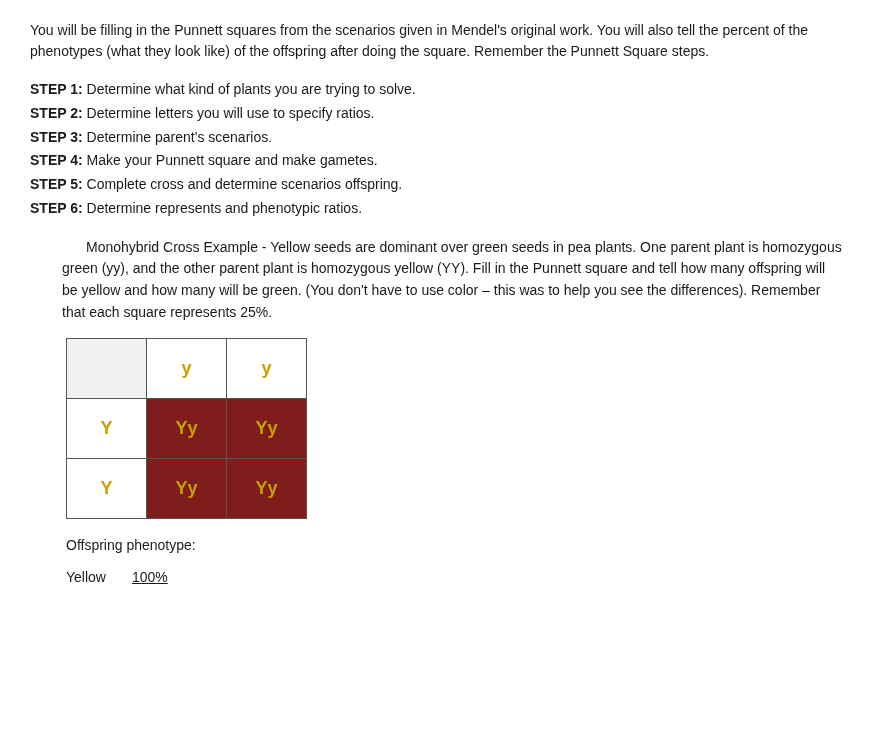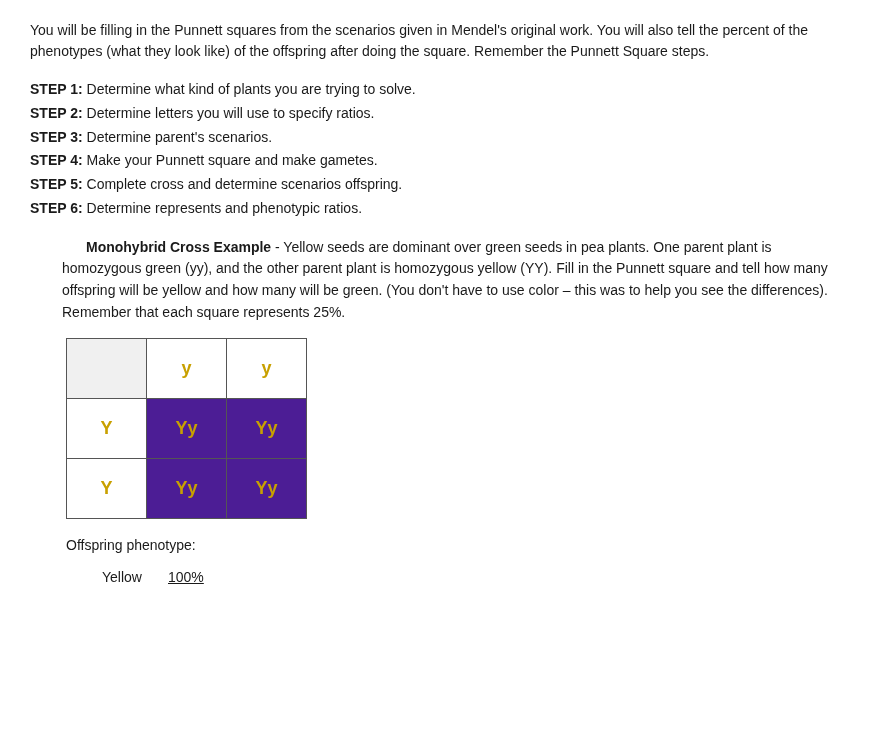--- a/index.html
+++ b/index.html
@@ -34,21 +34,21 @@
     .step-bold {
       font-weight: bold;
     }
 
     .example-block {
       margin-left: 32px;
       margin-top: 8px;
     }
 
     .example-title {
-      font-weight: bold;
+      font-weight: normal;
       display: inline;
       padding-left: 24px;
     }
 
     .example-text {
       line-height: 1.55;
       margin-bottom: 14px;
     }
 
     .punnett-table {
@@ -79,41 +79,40 @@
 
     .cell-side-Y {
       color: #c8a000;
       font-size: 20px;
       background: #fff;
     }
 
     .cell-Yy {
       color: #c8a000;
       font-size: 18px;
-      background: #4c1d95;
+      background: #7f1d1d;
     }
 
     .offspring-section {
       margin-left: 4px;
       margin-top: 6px;
       line-height: 2;
     }
 
     .offspring-label {
       font-size: 14px;
       margin-bottom: 4px;
     }
 
     .offspring-row {
       display: flex;
       align-items: center;
       gap: 6px;
       font-size: 14px;
       margin-bottom: 2px;
-      margin-left: 36px;
     }
 
     .offspring-color {
       min-width: 60px;
     }
 
     .offspring-value {
       text-decoration: underline;
       font-size: 14px;
     }

